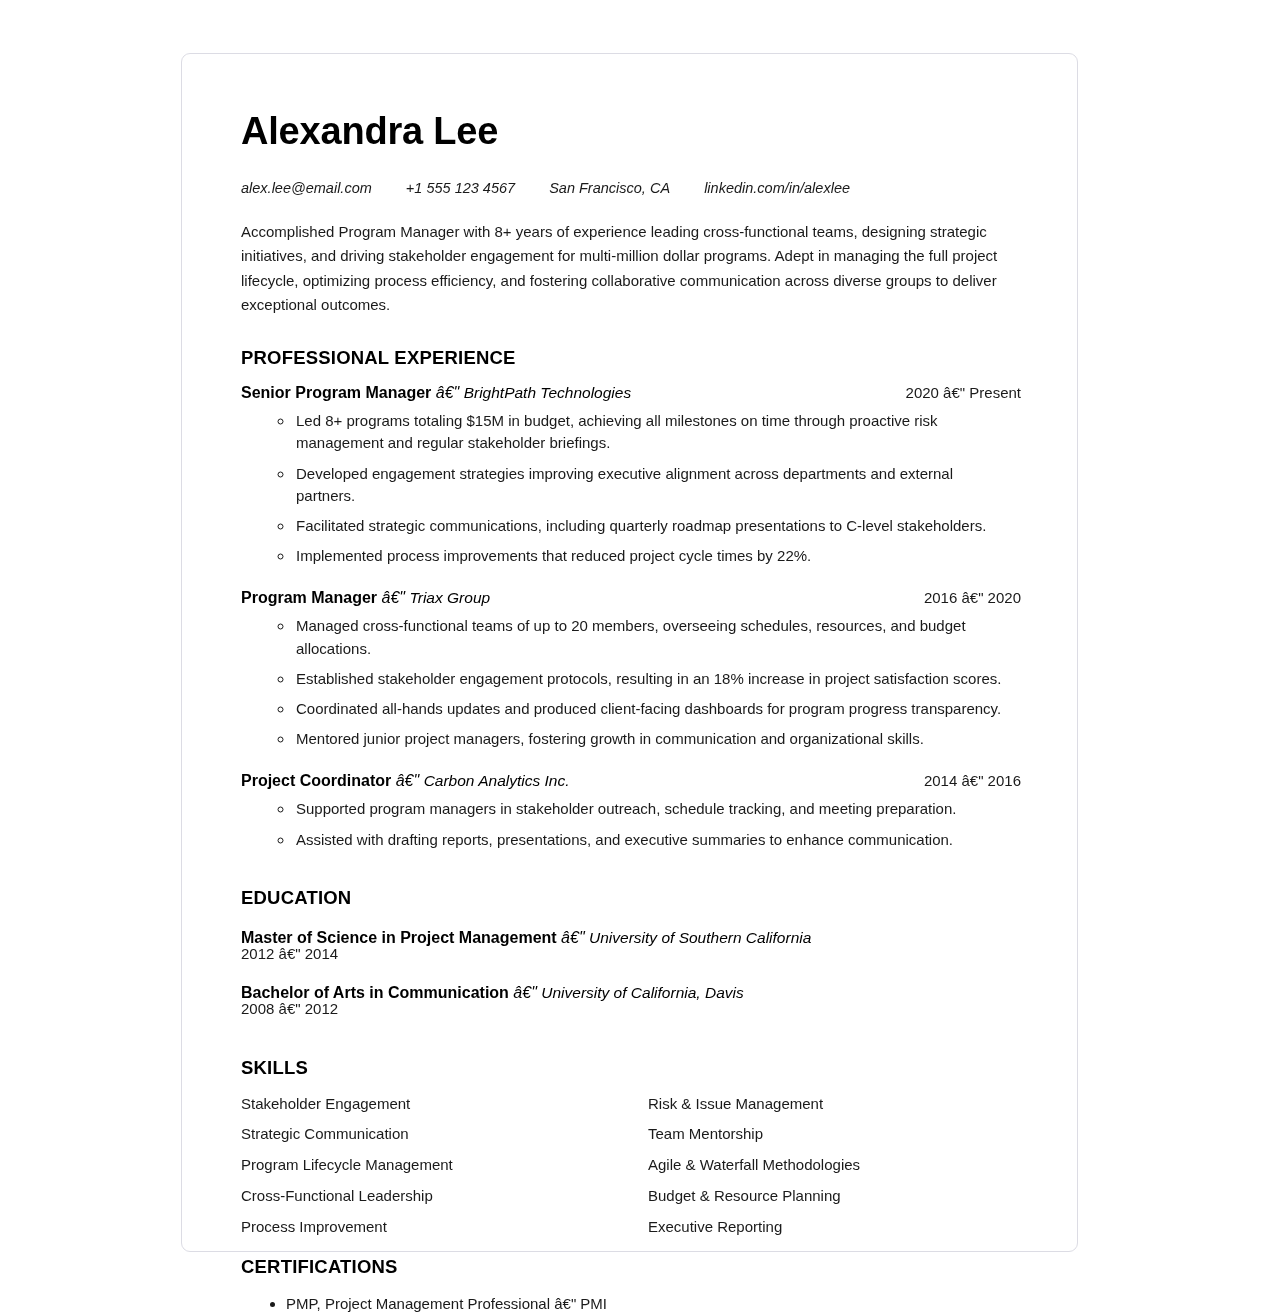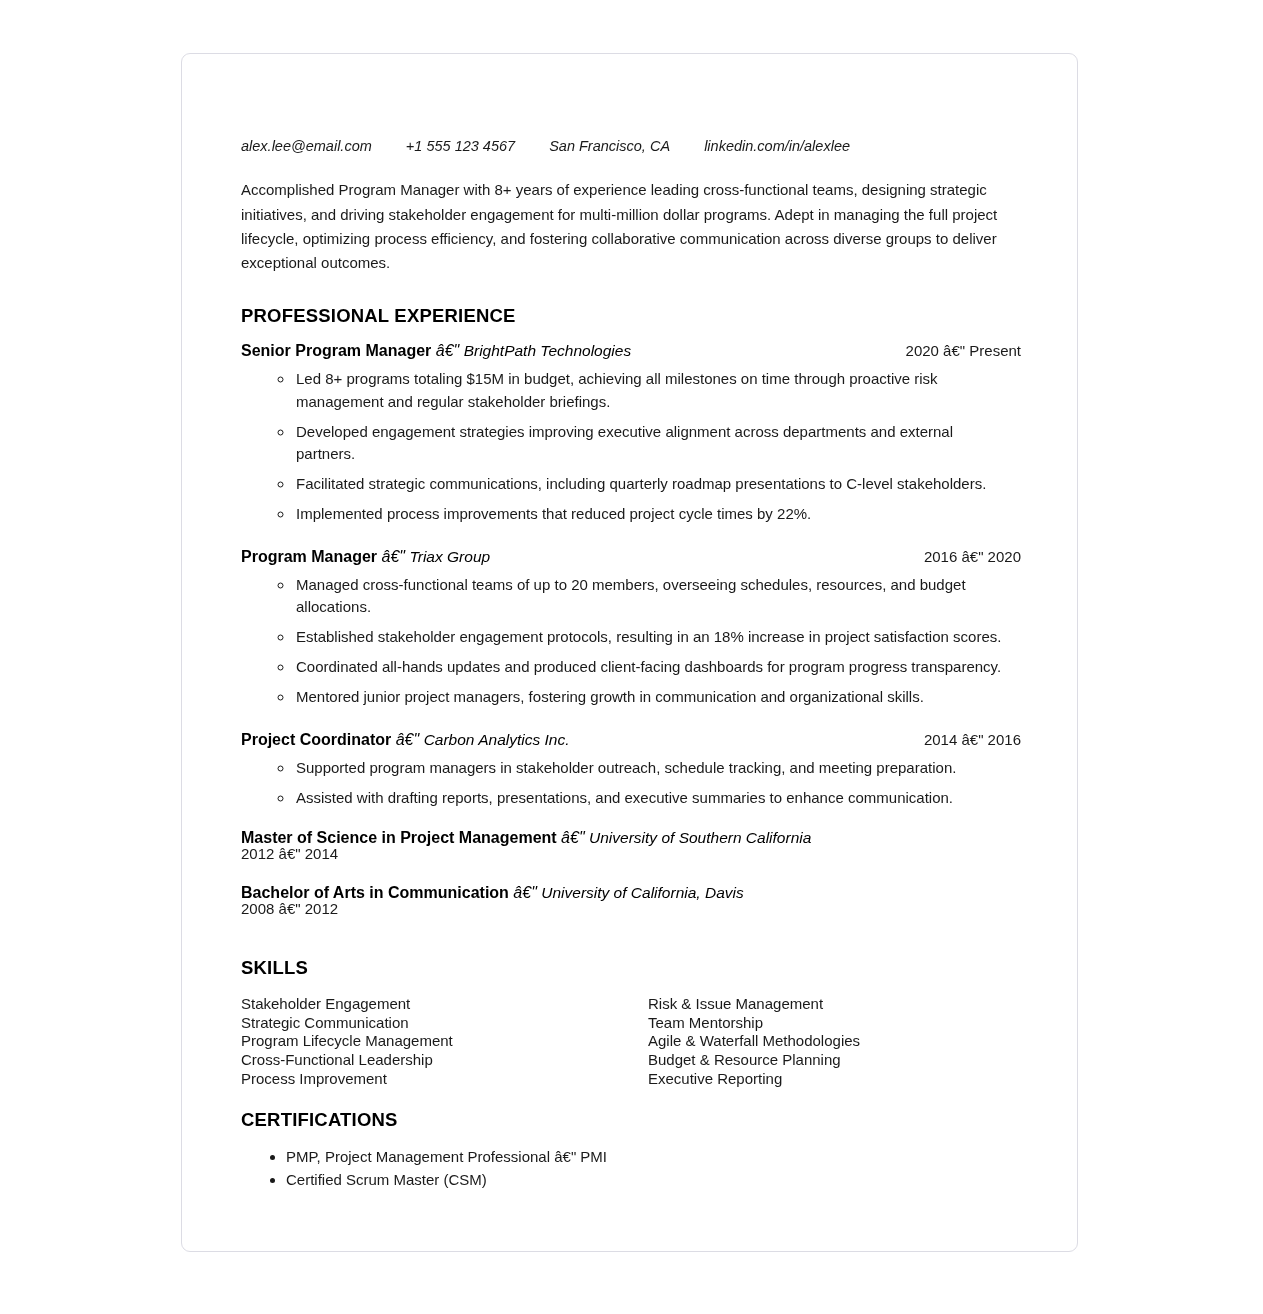--- a/index.html
+++ b/index.html
@@ -154,20 +154,21 @@
     white-space: nowrap;
     position: relative;
     top: -2px;
   }
 
   
   .skills-grid {
     margin-top: 16px;
     display: grid;
     grid-template-columns: 407px auto;
+    row-gap: 12px;
   }
   .skill-item {
     font-size: 15px;
     line-height: 1.25;
     color: #1a1a1a;
   }
 
   
   ul.certs {
     list-style: disc outside;
@@ -179,20 +180,21 @@
     line-height: 1.55;
     color: #1a1a1a;
   }
 </style>
 </head>
 <body>
 
 <div class="page-card">
   <div class="resume">
 
+    <h1 class="name">Alexandra Lee</h1>
 
     <div class="contact-line">
       <span class="contact-item">alex.lee@email.com</span>
       <span class="contact-sep"></span>
       <span class="contact-item">+1 555 123 4567</span>
       <span class="contact-sep"></span>
       <span class="contact-item">San Francisco, CA</span>
       <span class="contact-sep"></span>
       <span class="contact-item">linkedin.com/in/alexlee</span>
     </div>
@@ -243,20 +245,21 @@
           <span class="entry-org">Carbon Analytics Inc.</span>
         </div>
         <div class="entry-dates">2014 â€" 2016</div>
       </div>
       <ul class="bullets">
         <li>Supported program managers in stakeholder outreach, schedule tracking, and meeting preparation.</li>
         <li>Assisted with drafting reports, presentations, and executive summaries to enhance communication.</li>
       </ul>
     </div>
 
+    <h2 class="section-heading sec-education">EDUCATION</h2>
 
     <div class="edu-entry">
       <div class="edu-left">
         <span>Master of Science in Project Management</span>
         <span class="dash">â€"</span>
         <span class="edu-school">University of Southern California</span>
       </div>
       <div class="edu-dates">2012 â€" 2014</div>
     </div>
 

